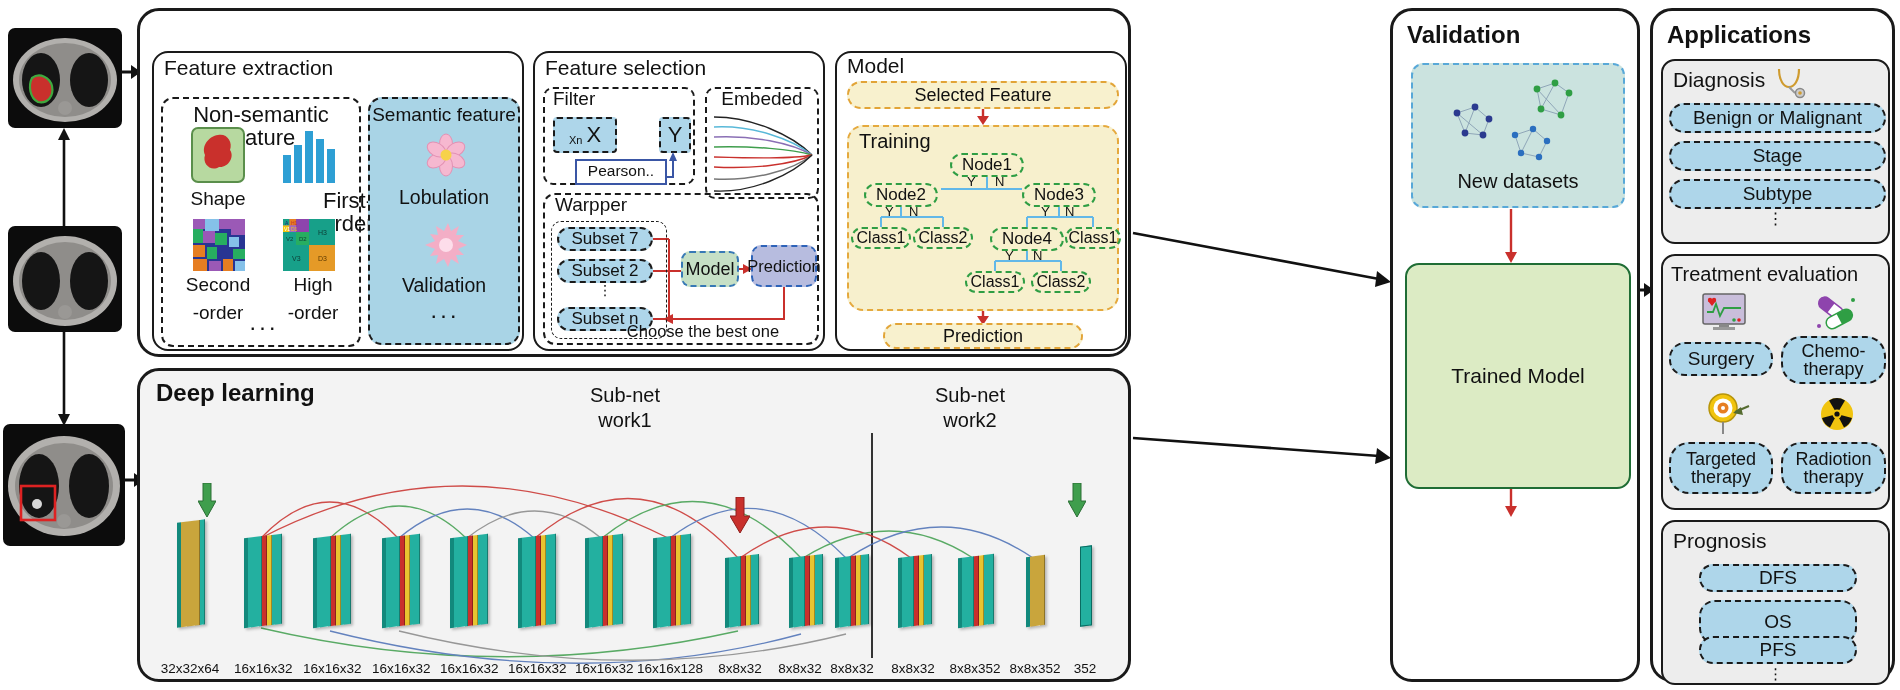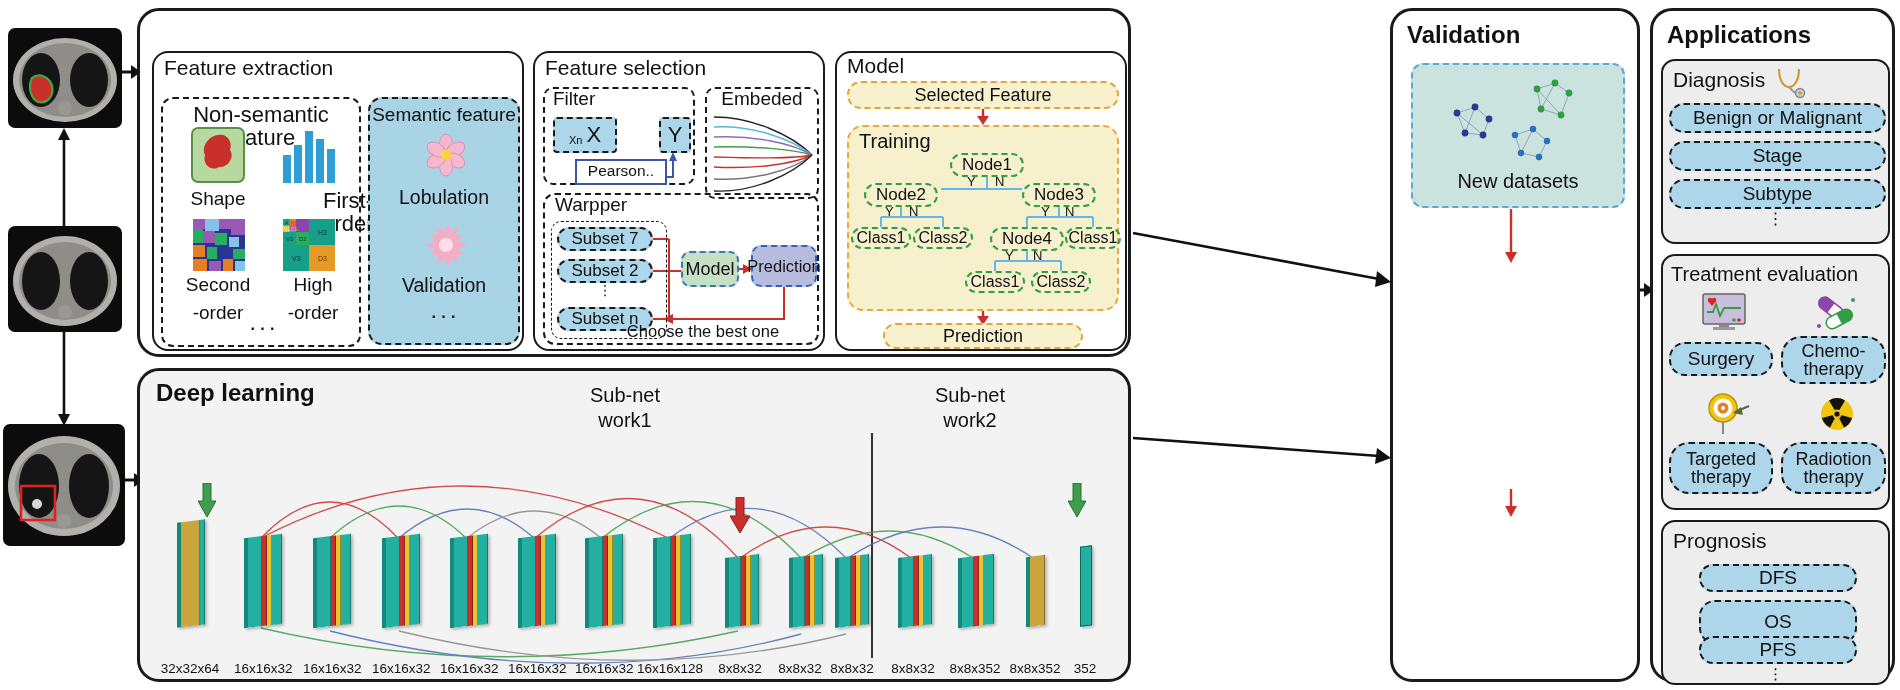--- a/index.html
+++ b/index.html
@@ -492,20 +492,23 @@
           </g>
       </svg>
       <div class="label center" style="left:0;top:106px;width:100%;font-size:20px;">New datasets</div>
     </div>
 
     <svg class="abs" style="left:110px;top:198px;" width="16" height="56">
       <line x1="8" y1="0" x2="8" y2="44" stroke="#c9302c" stroke-width="2.4"></line>
       <polygon points="2,43 14,43 8,54" fill="#c9302c"></polygon>
     </svg>
 
+    <div class="abs" style="left:12px;top:252px;width:226px;height:226px;background:#dcebc4;border:2.5px solid #1f6d35;border-radius:14px;display:flex;align-items:center;justify-content:center;">
+      <span style="font-size:21px;">Trained Model</span>
+    </div>
 
     <svg class="abs" style="left:110px;top:478px;" width="16" height="30">
       <line x1="8" y1="0" x2="8" y2="18" stroke="#c9302c" stroke-width="2.4"></line>
       <polygon points="2,17 14,17 8,28" fill="#c9302c"></polygon>
     </svg>
 
   </div>
 
   <div class="box" style="left:1650px;top:8px;width:245px;height:674px;">
     <div class="title" style="left:14px;top:10px;font-size:24px;">Applications</div>

